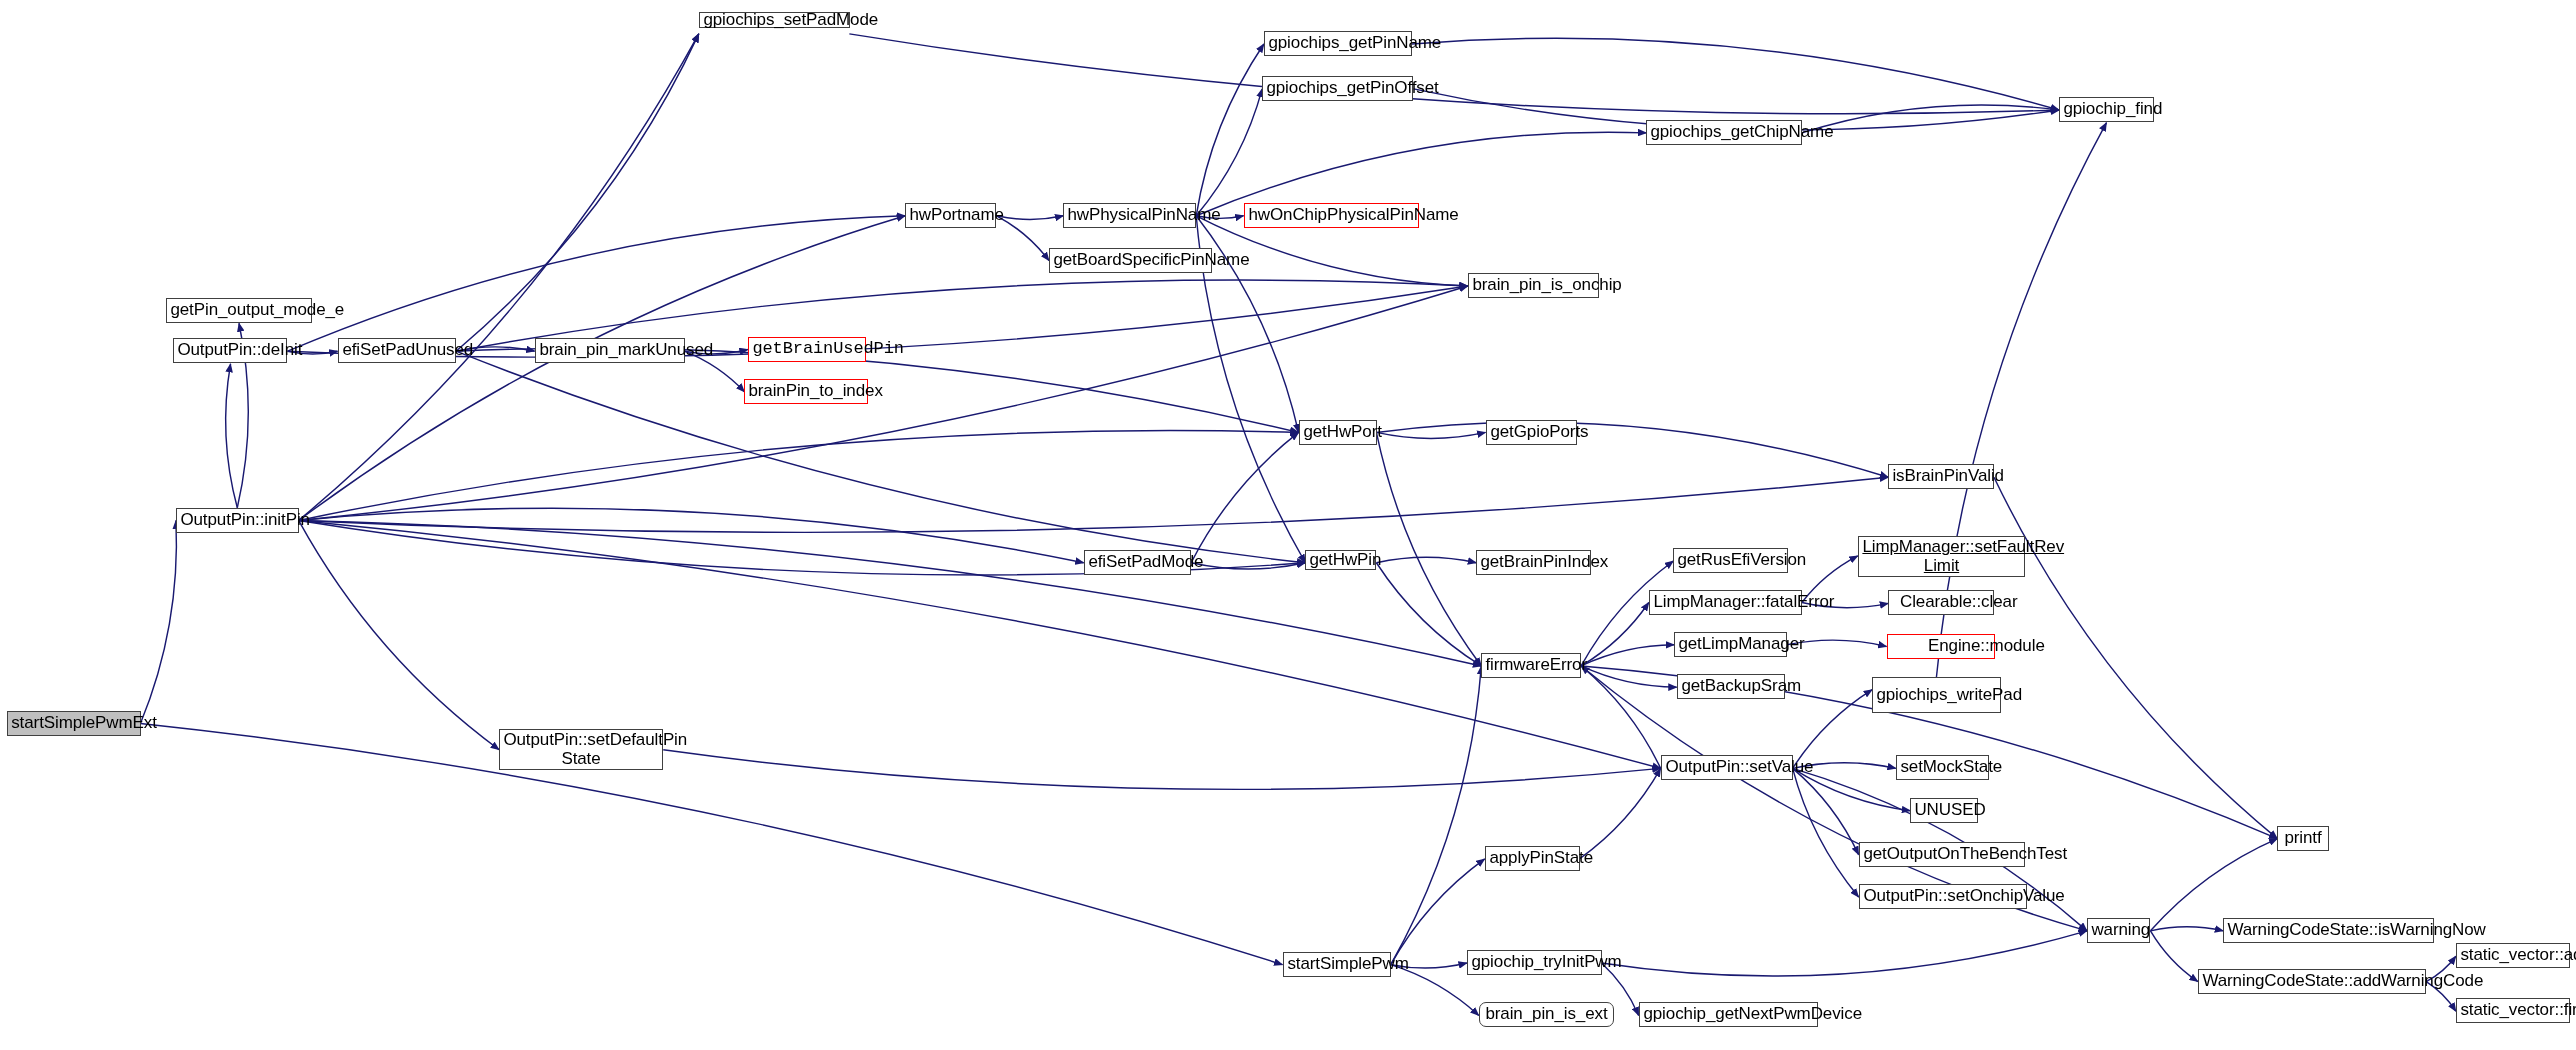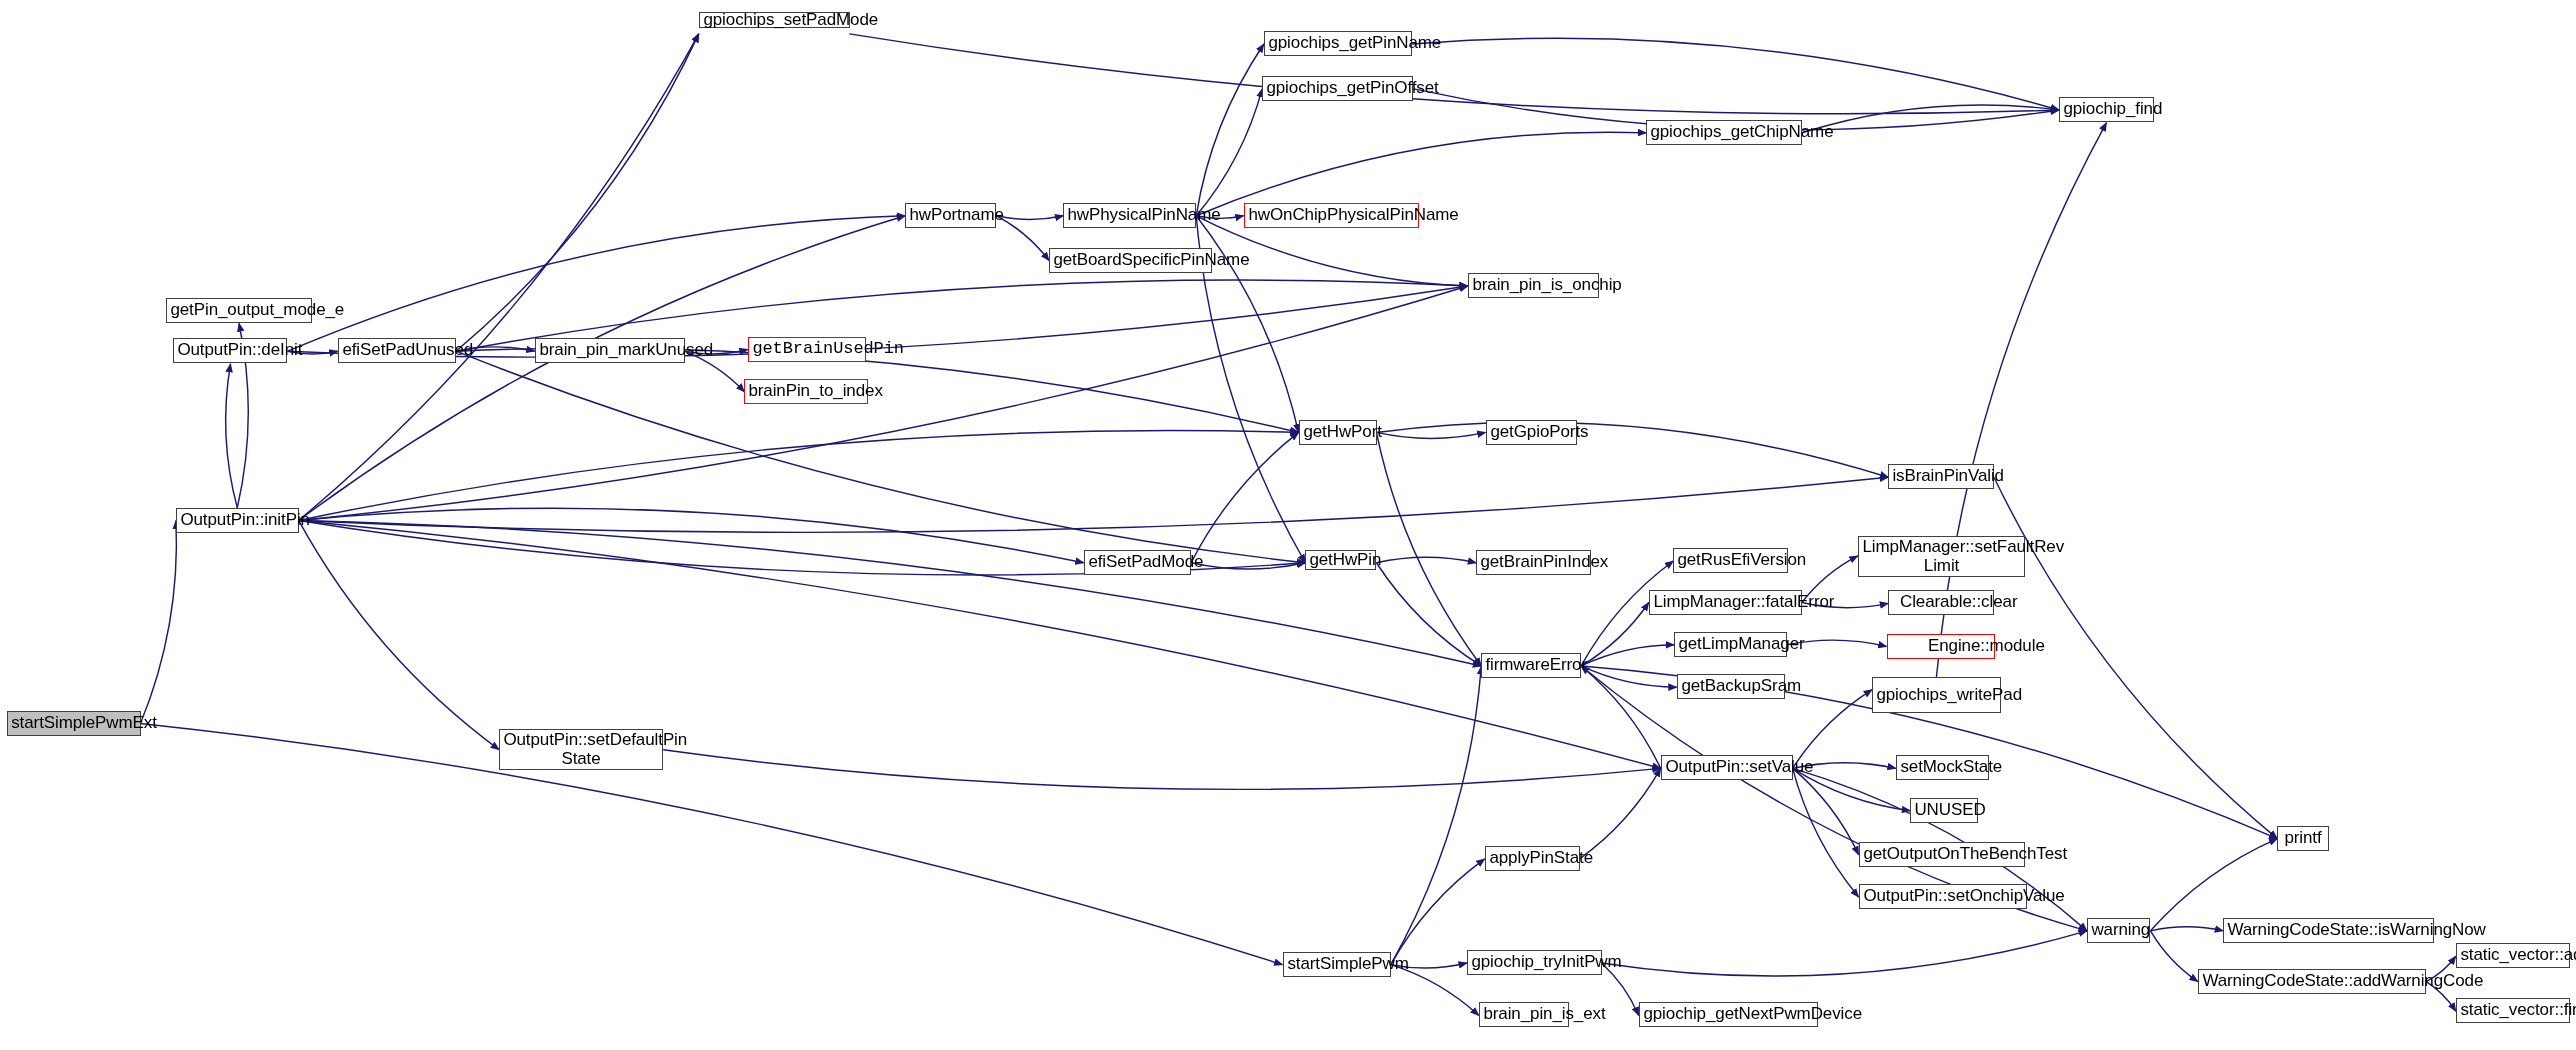--- a/index.html
+++ b/index.html
@@ -164,36 +164,36 @@
       <div class="node" style="left: 1486px; top: 420px; width: 91px; height: 25px;"><span>getGpioPorts</span></div>
       <div class="node" style="left: 1888px; top: 464px; width: 106px; height: 25px;"><span>isBrainPinValid</span></div>
       <div class="node" style="left: 1084px; top: 550px; width: 107px; height: 25px;"><span>efiSetPadMode</span></div>
       <div class="node" style="left: 1305px; top: 550px; width: 71px; height: 20px;"><span>getHwPin</span></div>
       <div class="node" style="left: 1476px; top: 550px; width: 115px; height: 25px;"><span>getBrainPinIndex</span></div>
       <div class="node" style="left: 1673px; top: 548px; width: 115px; height: 25px; text-align: center;"><span>getRusEfiVersion</span></div>
       <div class="node" style="left: 1649px; top: 590px; width: 153px; height: 25px;"><span>LimpManager::fatalError</span></div>
       <div class="node" style="left: 1674px; top: 632px; width: 113px; height: 25px;"><span>getLimpManager</span></div>
       <div class="node" style="left: 1677px; top: 674px; width: 108px; height: 25px;"><span>getBackupSram</span></div>
       <div class="node" style="left: 1481px; top: 653px; width: 100px; height: 25px;"><span>firmwareError</span></div>
-      <div class="node" style="left: 1858px; top: 536px; width: 167px; height: 41px;"><span>LimpManager::setFaultRev
+      <div class="node" style="left: 1858px; top: 536px; width: 167px; height: 41px; text-decoration: underline;"><span>LimpManager::setFaultRev
 Limit</span></div>
       <div class="node" style="left: 1888px; top: 590px; width: 106px; height: 25px; padding-left: 11px;"><span>Clearable::clear</span></div>
       <div class="node red" style="left: 1887px; top: 634px; width: 108px; height: 25px; padding-left: 40px;"><span>Engine::module</span></div>
       <div class="node" style="left: 1872px; top: 677px; width: 129px; height: 36px;"><span>gpiochips_writePad</span></div>
       <div class="node" style="left: 499px; top: 729px; width: 164px; height: 41px;"><span>OutputPin::setDefaultPin
 State</span></div>
       <div class="node" style="left: 1661px; top: 755px; width: 132px; height: 25px;"><span>OutputPin::setValue</span></div>
       <div class="node" style="left: 1896px; top: 755px; width: 93px; height: 25px;"><span>setMockState</span></div>
       <div class="node" style="left: 1910px; top: 798px; width: 68px; height: 25px;"><span>UNUSED</span></div>
       <div class="node" style="left: 1859px; top: 842px; width: 166px; height: 25px;"><span>getOutputOnTheBenchTest</span></div>
       <div class="node" style="left: 1859px; top: 884px; width: 168px; height: 25px;"><span>OutputPin::setOnchipValue</span></div>
       <div class="node" style="left: 1485px; top: 846px; width: 95px; height: 25px;"><span>applyPinState</span></div>
       <div class="node" style="left: 1283px; top: 952px; width: 108px; height: 25px;"><span>startSimplePwm</span></div>
       <div class="node" style="left: 1467px; top: 950px; width: 135px; height: 25px;"><span>gpiochip_tryInitPwm</span></div>
-      <div class="node" style="left: 1479px; top: 1002px; width: 90px; height: 25px;"><span>brain_pin_is_ext</span></div>
+      <div class="node" style="left: 1479px; top: 1002px; width: 135px; height: 25px; border-radius: 7px;"><span>brain_pin_is_ext</span></div>
       <div class="node" style="left: 1639px; top: 1002px; width: 179px; height: 25px;"><span>gpiochip_getNextPwmDevice</span></div>
       <div class="node" style="left: 2087px; top: 918px; width: 63px; height: 25px;"><span>warning</span></div>
       <div class="node" style="left: 2223px; top: 918px; width: 211px; height: 25px;"><span>WarningCodeState::isWarningNow</span></div>
       <div class="node" style="left: 2198px; top: 969px; width: 228px; height: 25px;"><span>WarningCodeState::addWarningCode</span></div>
       <div class="node" style="left: 2456px; top: 943px; width: 114px; height: 25px;"><span>static_vector::add</span></div>
       <div class="node" style="left: 2456px; top: 998px; width: 114px; height: 25px;"><span>static_vector::find</span></div>
       <div class="node" style="left: 2277px; top: 826px; width: 52px; height: 25px;"><span>printf</span></div>
     </div>
 </div>
 

